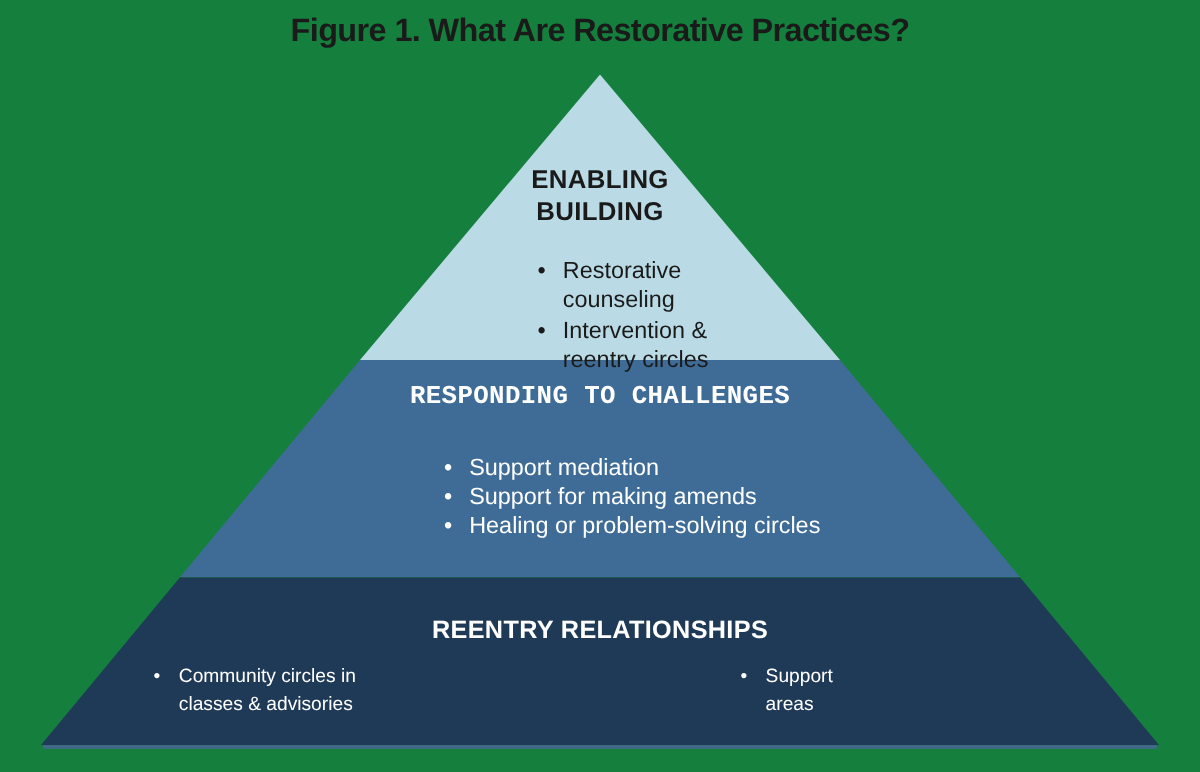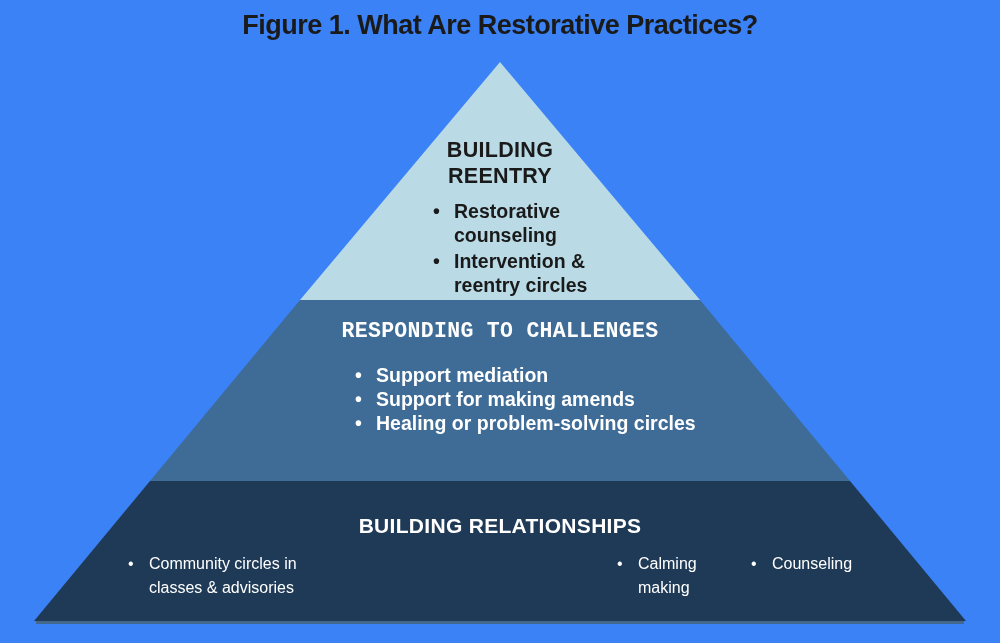--- a/index.html
+++ b/index.html
@@ -4,21 +4,21 @@
 <style>
   html, body {
     margin: 0;
     padding: 0;
     background: #ffffff;
   }
   .figure-canvas {
     position: relative;
     width: 1000px;
     height: 643px;
-    background: #3b82f6;
+    background: #15803d;
     overflow: hidden;
     font-family: "Liberation Sans", sans-serif;
   }
   .figure-title {
     position: absolute;
     top: 10px;
     left: 0;
     width: 1000px;
     text-align: center;
     font-size: 27px;
@@ -77,24 +77,23 @@
   }
   .tier3-header {
     left: 300px;
     top: 513px;
     width: 400px;
     font-size: 21px;
     color: var(--light_text, #ffffff);
   }
   ul.bullet-list {
     list-style: none;
-    margin: 1px;
+    margin: 16px;
     padding: 0;
     position: absolute;
-    font-weight: bold;
   }
   ul.bullet-list li {
     position: relative;
     padding-left: 23px;
     font-size: 19.5px;
     line-height: 24px;
   }
   ul.bullet-list li::before {
     content: "\2022";
     position: absolute;
@@ -139,31 +138,30 @@
 
 <div class="figure-canvas">
 
   <div class="figure-title">Figure 1. What Are Restorative Practices?</div>
 
   <div class="tier-shape tier1-shape"></div>
   <div class="tier-shape tier2-shape"></div>
   <div class="tier-shape tier3-shape"></div>
   <div class="base-line"></div>
 
-  <div class="tier-header tier1-header">BUILDING REENTRY</div>
+  <div class="tier-header tier1-header">ENABLING BUILDING</div>
   <ul class="bullet-list tier1-list">
     <li>Restorative counseling</li>
     <li>Intervention &amp; reentry circles</li>
   </ul>
 
   <div class="tier-header tier2-header">RESPONDING TO CHALLENGES</div>
   <ul class="bullet-list tier2-list">
     <li>Support mediation</li>
     <li>Support for making amends</li>
     <li>Healing or problem-solving circles</li>
   </ul>
 
-  <div class="tier-header tier3-header">BUILDING RELATIONSHIPS</div>
+  <div class="tier-header tier3-header">REENTRY RELATIONSHIPS</div>
   <div class="bottom-item bottom-item-1">Community circles in classes &amp; advisories</div>
-  <div class="bottom-item bottom-item-3">Calming making</div>
-  <div class="bottom-item bottom-item-4">Counseling</div>
+  <div class="bottom-item bottom-item-3">Support areas</div>
 
 </div>
 
 </body></html>

